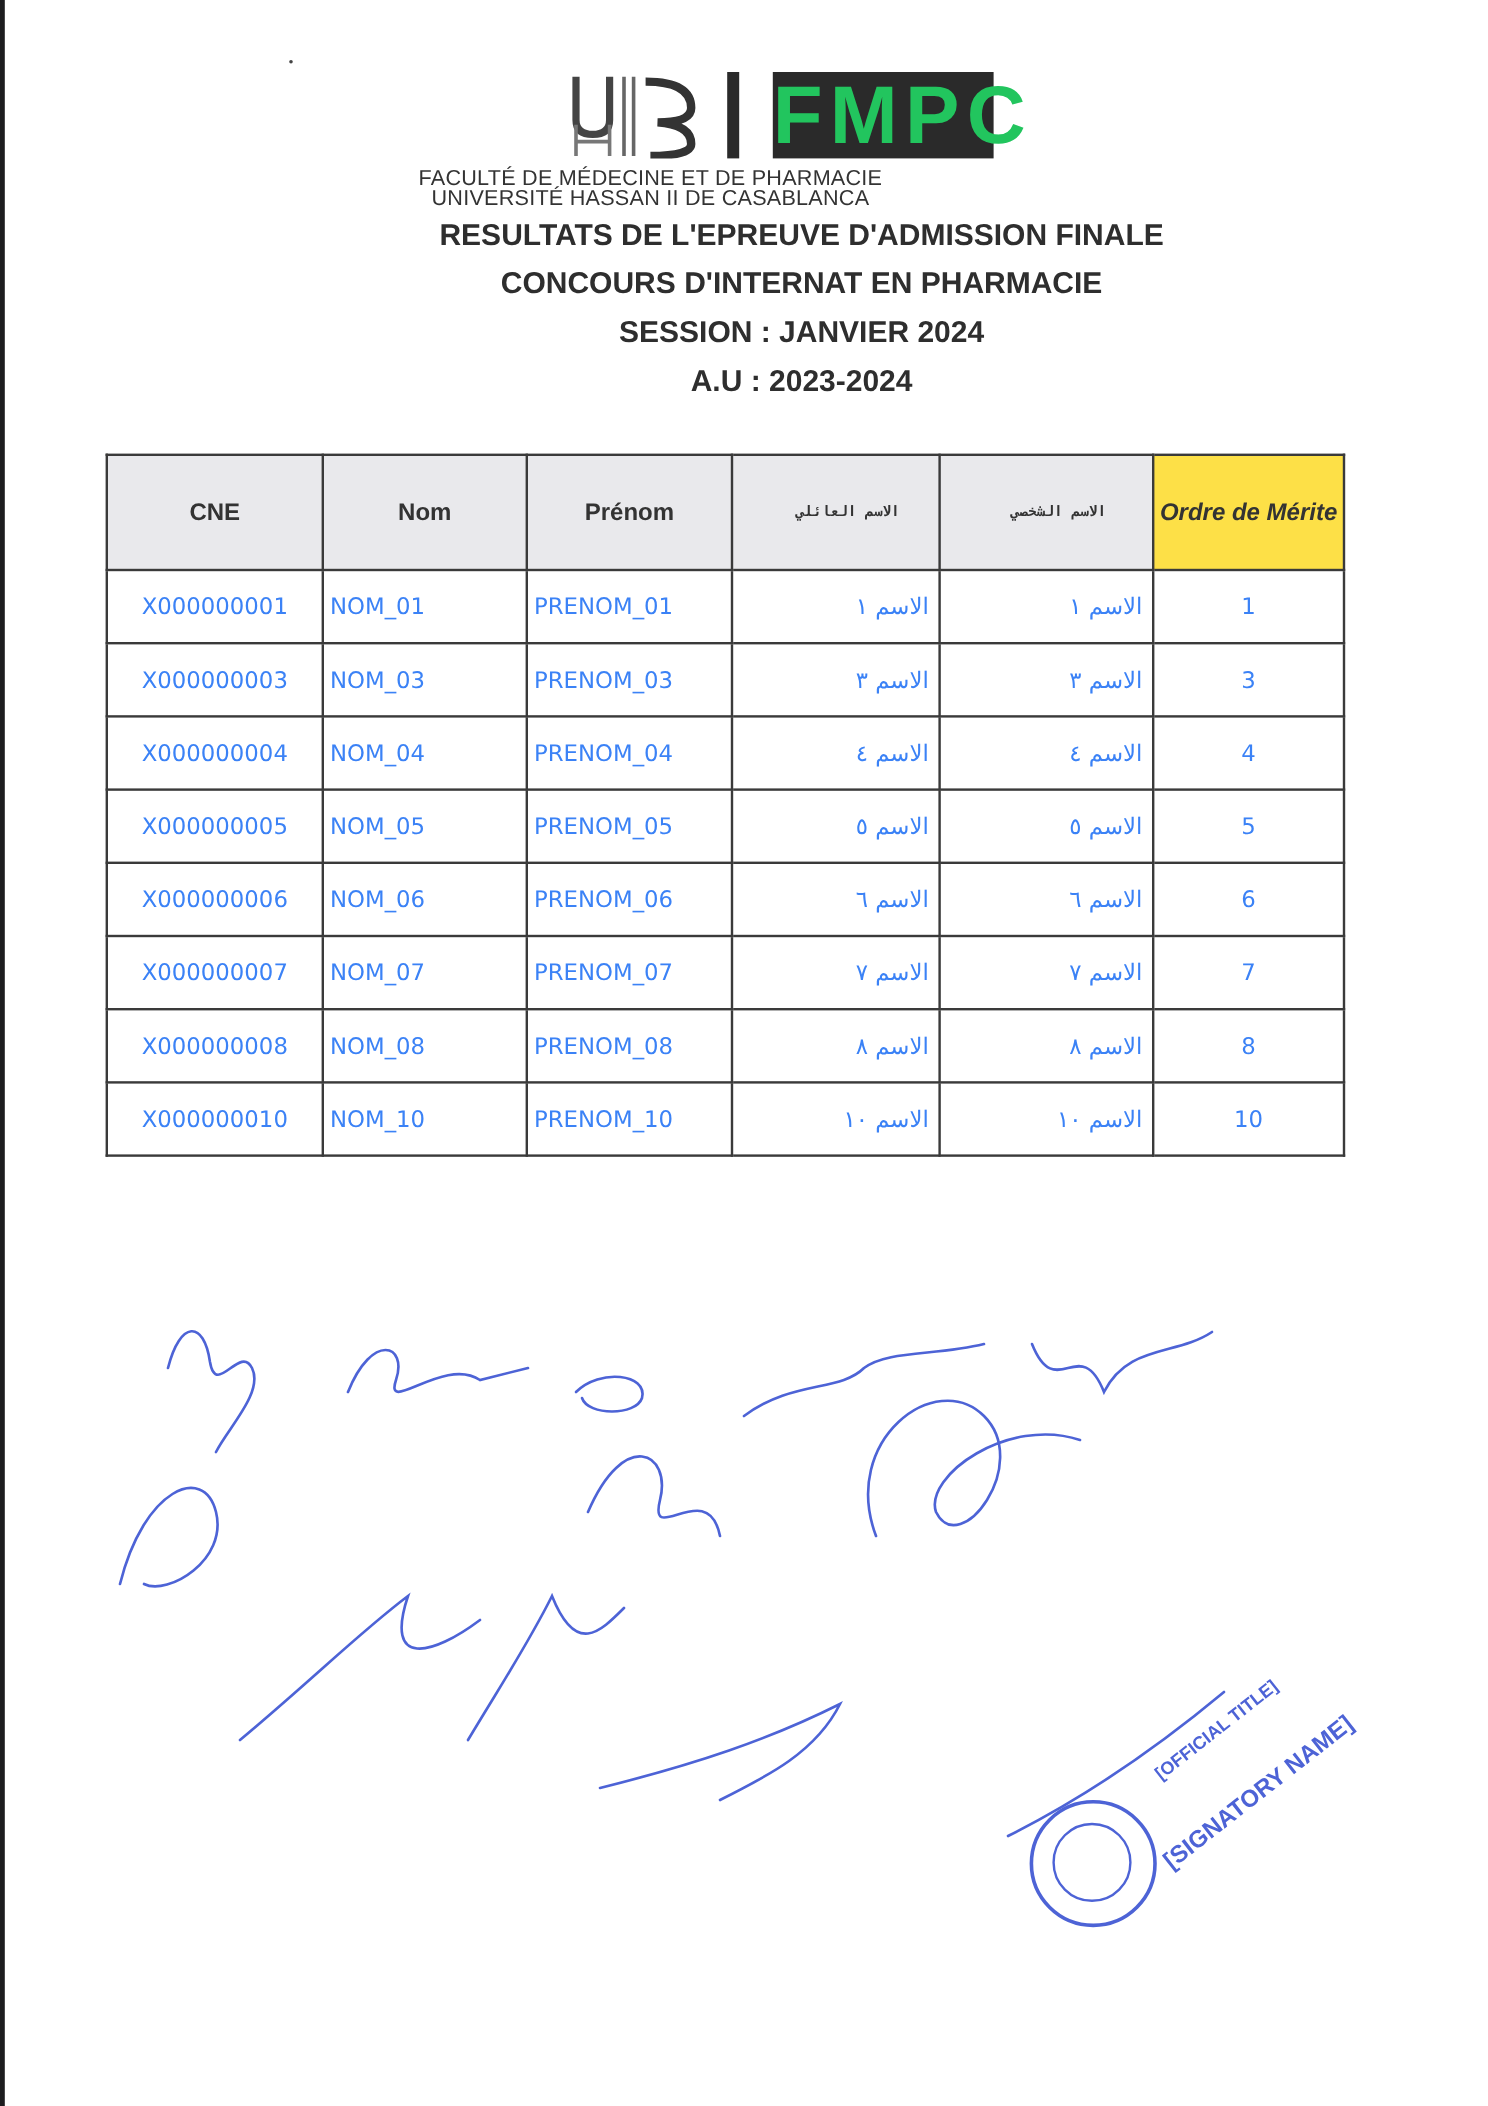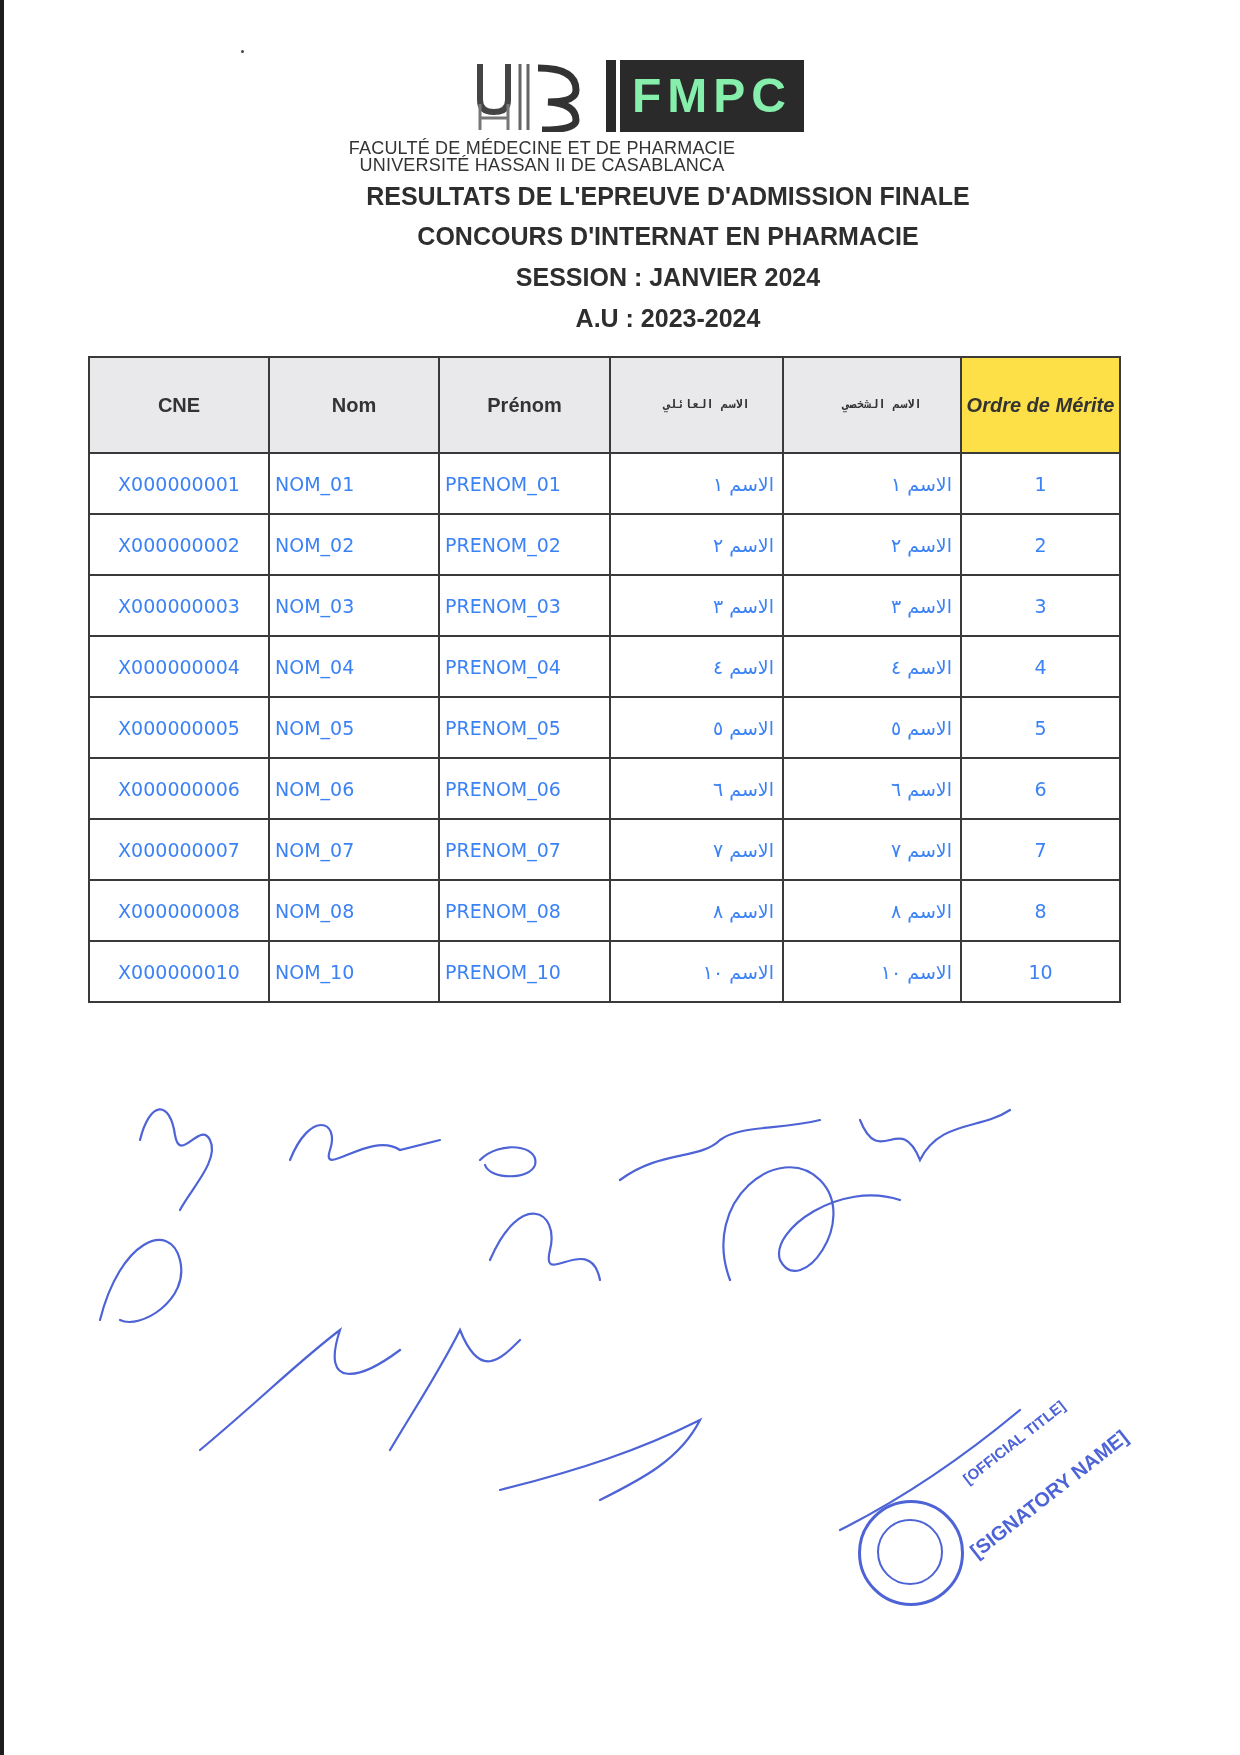--- a/index.html
+++ b/index.html
@@ -8,23 +8,23 @@
     font-family: "DejaVu Sans", sans-serif; color: #2b2b2b;
   }
   .left-edge { position: absolute; left: 0; top: 0; width: 4px; height: 1755px; background: #1d1d1f; }
   .speck { position: absolute; width: 3px; height: 3px; background: #444; border-radius: 50%; }
 
   
   .logo { position: absolute; left: 476px; top: 58px; width: 336px; height: 76px; }
   .logo .uh2 { position: absolute; left: 0; top: 2px; width: 108px; height: 72px; }
   .logo .divider { position: absolute; left: 130px; top: 2px; width: 10px; height: 72px; background: #2a2a2a; }
   .logo .brand-box {
-    position: absolute; left: 144px; top: 2px; width: 184px; height: 72px; background: #2a2a2a;
-    color: #86efac; font-family: "Liberation Sans", sans-serif; font-weight: bold;
-    font-size: 48px; letter-spacing: 6px; line-height: 72px; text-align: center;
+    position: absolute; left: 168px; top: 2px; width: 184px; height: 72px; background: #2a2a2a;
+    color: #22c55e; font-family: "Liberation Sans", sans-serif; font-weight: bold;
+    font-size: 68px; letter-spacing: 6px; line-height: 72px; text-align: center;
   }
   .subtitle-line {
     position: absolute; left: 0; width: 1084px; text-align: center;
     font-family: "Liberation Sans", sans-serif; font-weight: normal; font-size: 18px;
     color: #333; letter-spacing: 0.2px;
   }
   .subtitle-line.l1 { top: 138px; }
   .subtitle-line.l2 { top: 155px; }
 
   
@@ -32,21 +32,21 @@
     position: absolute; left: 0; width: 1240px; text-align: center;
     font-family: "Liberation Sans", sans-serif; font-weight: bold; font-size: 25px; color: #2e2e2e; padding-left: 48px;
   }
   .title-line.t1 { top: 182px; }
   .title-line.t2 { top: 222px; }
   .title-line.t3 { top: 263px; }
   .title-line.t4 { top: 304px; }
 
   
   table.results {
-    position: absolute; left: 88px; top: 356px; width: 1031px;
+    position: absolute; left: 88px; top: 378px; width: 1031px;
     border-collapse: collapse; table-layout: fixed;
   }
   table.results th, table.results td { border: 2px solid #3a3a3a; padding: 0; }
   table.results th {
     height: 94px; background: #e9e9ec;
     font-family: "Liberation Sans", sans-serif; font-weight: bold; font-size: 20px; color: #333;
     text-align: center; vertical-align: middle; line-height: 28px;
   }
   table.results th.arabic { direction: rtl; font-family: Liberation Mono, monospace; font-size: 12px; padding-left: 20px; }
   table.results th.rank-head { background: #fde047; font-style: italic; }
@@ -123,28 +123,20 @@
   <tbody id="rows">
       <tr>
         <td class="c-cne">X000000001</td>
         <td class="c-nom">NOM_01</td>
         <td class="c-prenom">PRENOM_01</td>
         <td class="c-ar">الاسم ١</td>
         <td class="c-ar">الاسم ١</td>
         <td class="c-rank">1</td>
       </tr>
       <tr>
-        <td class="c-cne">X000000002</td>
-        <td class="c-nom">NOM_02</td>
-        <td class="c-prenom">PRENOM_02</td>
-        <td class="c-ar">الاسم ٢</td>
-        <td class="c-ar">الاسم ٢</td>
-        <td class="c-rank">2</td>
-      </tr>
-      <tr>
         <td class="c-cne">X000000003</td>
         <td class="c-nom">NOM_03</td>
         <td class="c-prenom">PRENOM_03</td>
         <td class="c-ar">الاسم ٣</td>
         <td class="c-ar">الاسم ٣</td>
         <td class="c-rank">3</td>
       </tr>
       <tr>
         <td class="c-cne">X000000004</td>
         <td class="c-nom">NOM_04</td>

